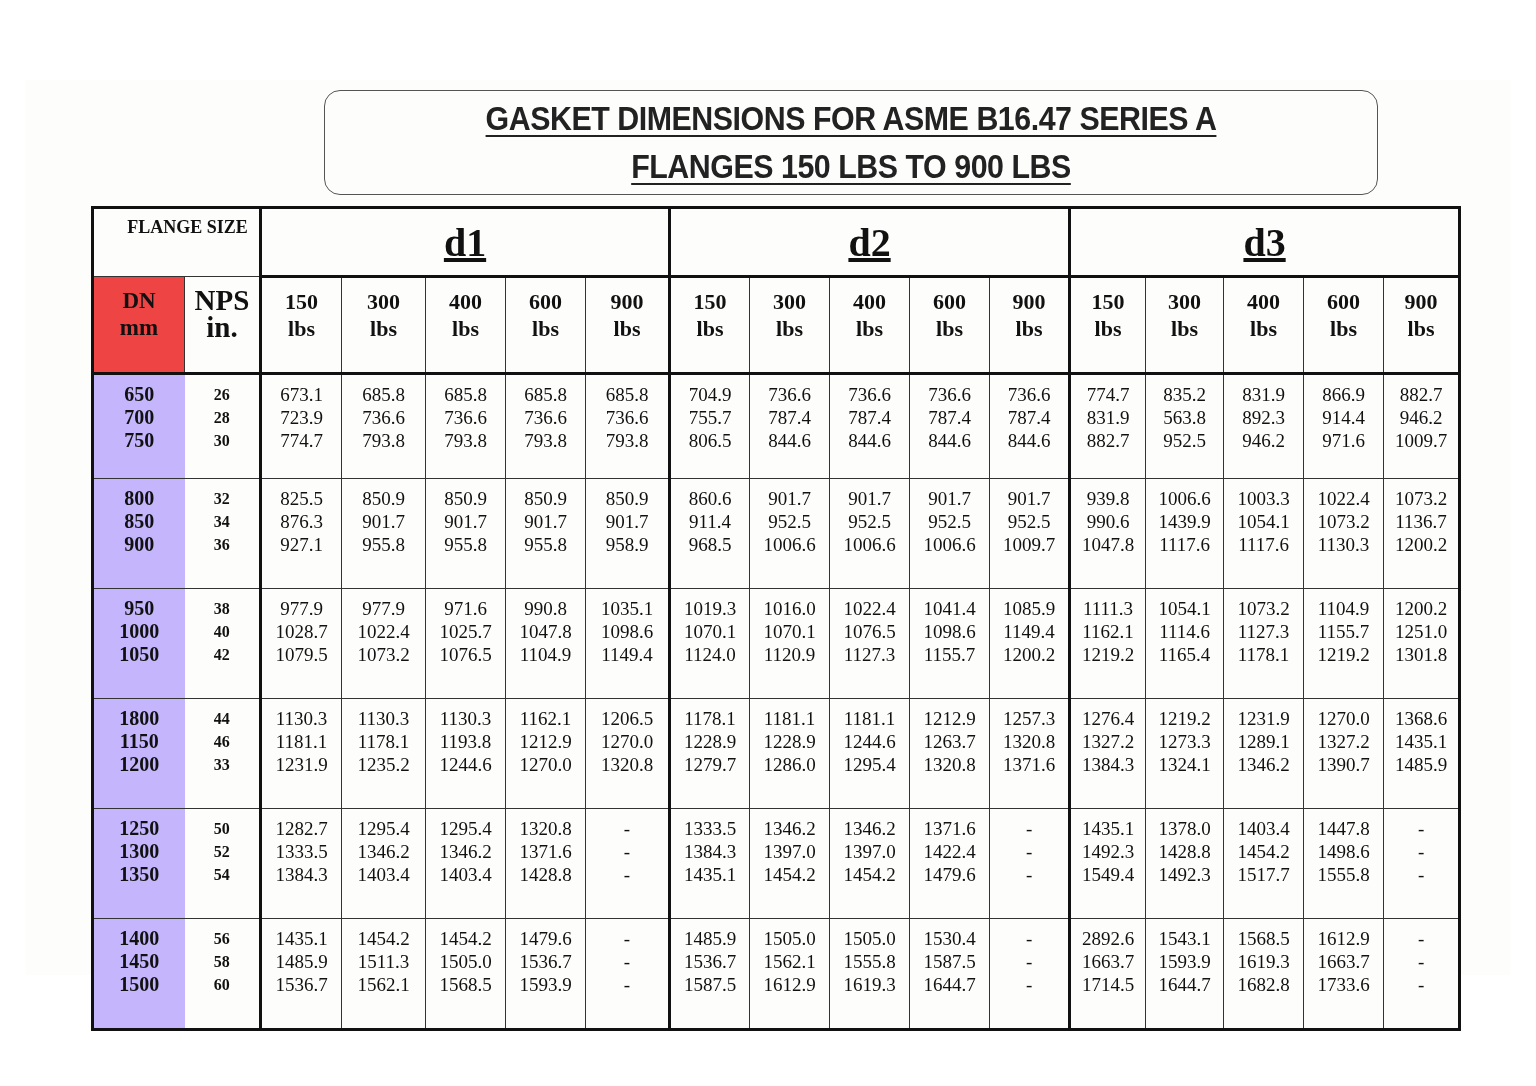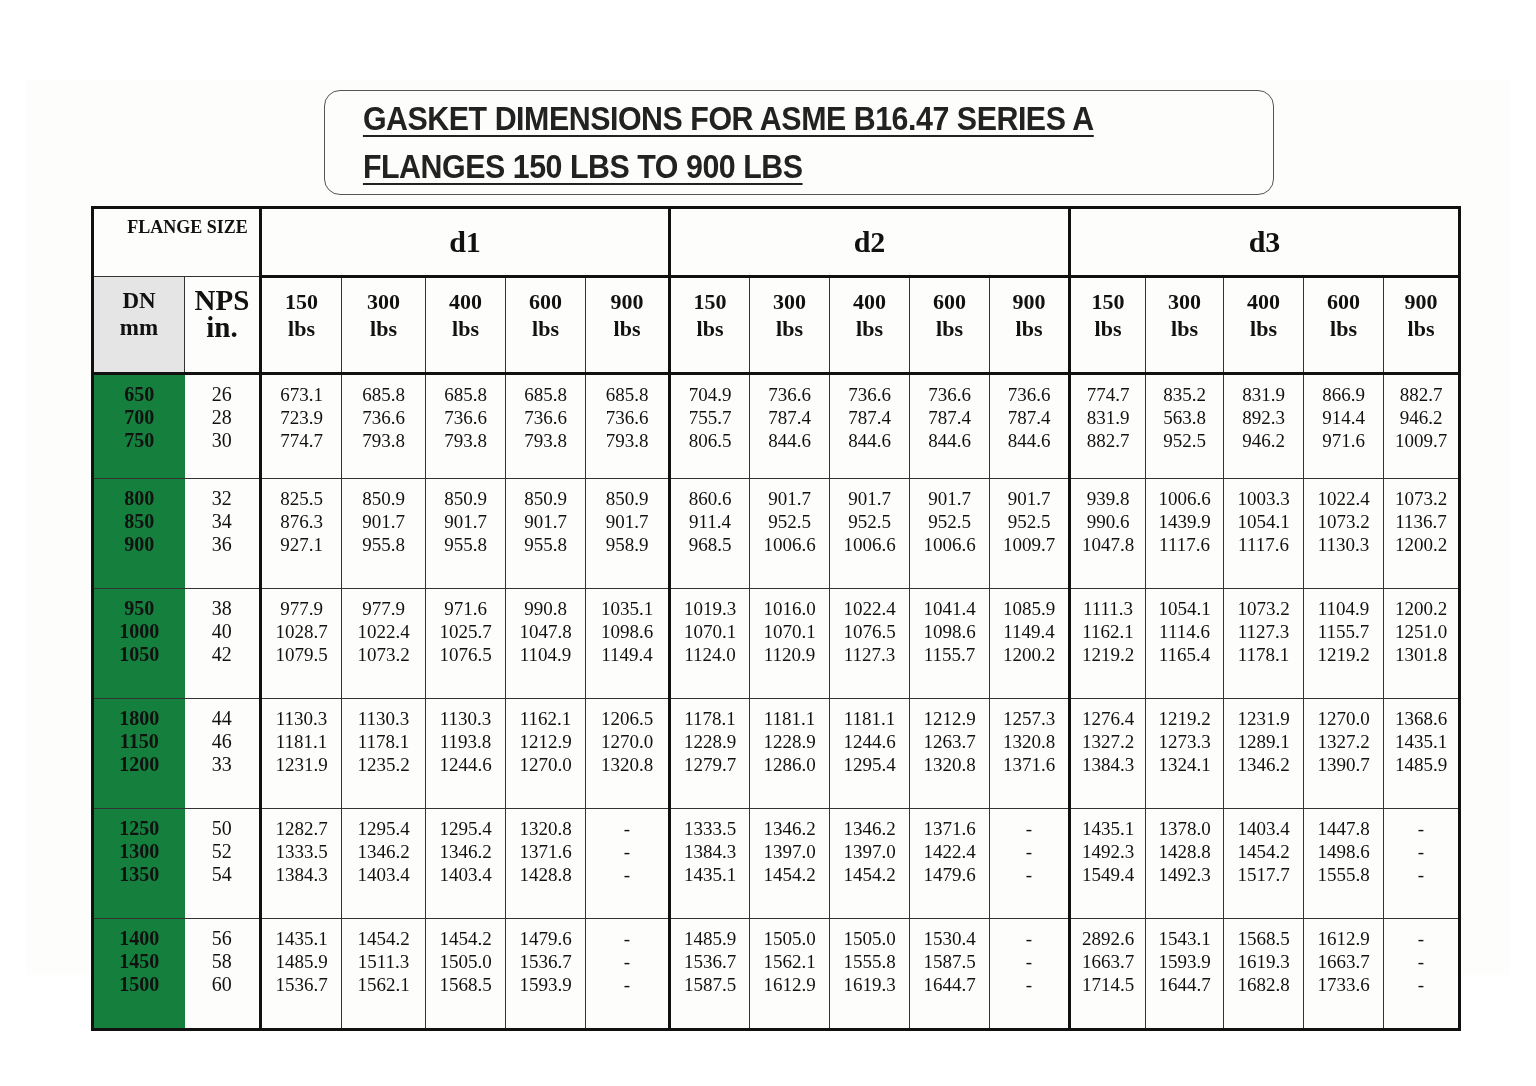--- a/index.html
+++ b/index.html
@@ -4,50 +4,50 @@
 <style>
   html, body { margin:0; padding:0; }
   body {
     width:1536px; height:1086px; background:#ffffff; position:relative; overflow:hidden;
     font-family: "DejaVu Serif", serif;
   }
   .paper {
     position:absolute; left:26px; top:80px; width:1484px; height:895px; background:#fdfdfb;
   }
   .title-box {
-    position:absolute; left:324px; top:90px; width:950px; height:105px;
+    position:absolute; left:324px; top:90px; width:1054px; height:105px;
     border:1.5px solid #555; border-radius:16px; background:#fdfdfb;
-    box-sizing:border-box;
+    text-align:center; box-sizing:border-box;
   }
   .title-line {
     font-family: "Liberation Sans", sans-serif; font-weight:bold; font-size:33px;
     color:#222; text-decoration:underline; text-decoration-thickness:2px; text-underline-offset:5px;
     letter-spacing:-0.5px; line-height:48px; transform:scaleX(0.92);
   }
   .title-line.l1 { margin-top:4px; }
   table.gasket {
     position:absolute; left:91px; top:206px; width:1369px; height:761px;
     border-collapse:collapse; border:3px solid #111; table-layout:fixed;
     font-family: "Liberation Serif", serif; color:#111; background:#fdfdfb;
   }
   table.gasket td, table.gasket th {
     border:1px solid #333; padding:0; text-align:center; vertical-align:top;
   }
-  .grp-head { font-size:30px; font-weight:bold; vertical-align:middle !important; height:66px;
-    border-bottom:3px solid #111 !important; }
+  .grp-head { font-size:40px; font-weight:bold; vertical-align:middle !important; height:66px;
+    border-bottom:3px solid #111 !important;text-decoration:underline; }
   .flange-size { font-size:18px; font-weight:bold; text-align:center; padding:8px 0 0 22px !important;
     border-right:3px solid #111 !important; border-bottom:none !important; }
   .sub-head { font-size:22px; font-weight:bold; height:84px; line-height:27px; padding-top:10px !important;
     border-bottom:3px solid #111 !important; }
-  .dn-head { background:#e5e5e5; font-size:23px; }
+  .dn-head { background:#ef4444; font-size:23px; }
   .nps-head { font-size:29px; border-right:3px solid #111 !important; }
   .thick-l { border-left:3px solid #111 !important; }
-  .dn-cell { background:#15803d; font-weight:bold; font-size:20px; line-height:23px; padding-top:8px !important;
+  .dn-cell { background:#c4b5fd; font-weight:bold; font-size:20px; line-height:23px; padding-top:8px !important;
     border-left:none; border-right:none !important; }
-  .nps-cell { font-weight:normal; font-size:20px; line-height:23px; padding-top:8px !important;
+  .nps-cell { font-weight:bold; font-size:16px; line-height:23px; padding-top:8px !important;
     border-right:3px solid #111 !important; border-left:none !important; }
   .val-cell { font-size:19px; line-height:23px; padding-top:8px !important; white-space:pre-line; }
   .grp-row td { height:101px; border-top:1.5px solid #333; }
   .grp-row.r0 td { height:95px; }
   .line { display:block; }
 </style>
 </head>
 <body>
 
 <div class="paper"></div>

